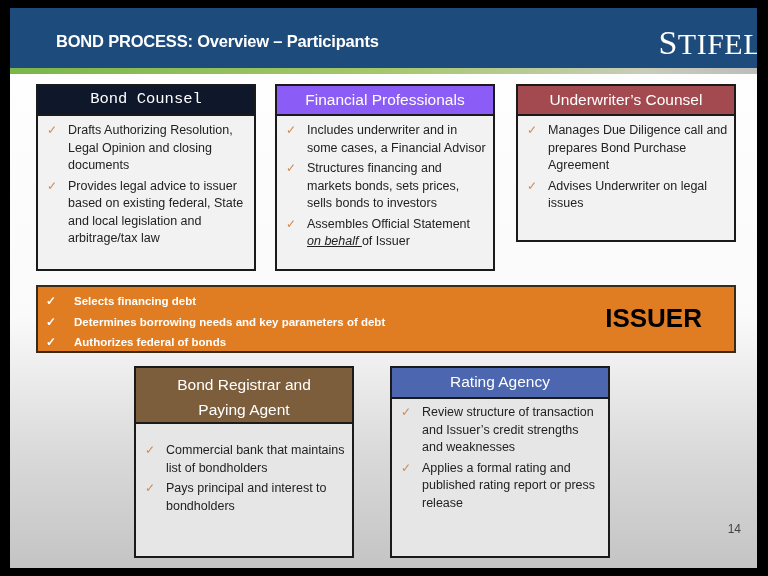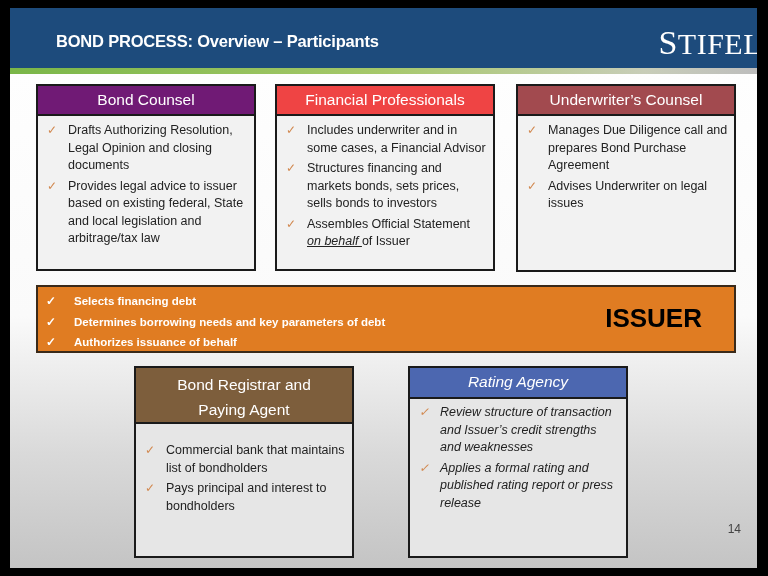--- a/index.html
+++ b/index.html
@@ -29,65 +29,65 @@
 <body>
 
 <div class="slide">
   <div class="header">
     <div class="title">BOND PROCESS:  Overview – Participants</div>
     <div class="logo"><span class="big">S</span><span>TIFEL</span></div>
   </div>
   <div class="stripe"></div>
 
   <div class="box" style="left:26px;top:76px;width:220px;height:187px;">
-    <div class="hd" style="background:#701a75;height:30px;line-height:27px;"><span>Bond Counsel</span></div>
+    <div class="hd" style="background:#0f172a;height:30px;line-height:27px;font-family:Liberation Mono, monospace;"><span>Bond Counsel</span></div>
     <ul style="padding-top:6px;">
       <li><span class="chk">✓</span><span>Drafts Authorizing Resolution, Legal Opinion and closing documents</span></li>
       <li><span class="chk">✓</span><span>Provides legal advice to issuer based on existing federal, State and local legislation and arbitrage/tax law</span></li>
     </ul>
   </div>
 
   <div class="box" style="left:265px;top:76px;width:220px;height:187px;">
-    <div class="hd" style="background:#ef4444;height:30px;line-height:27px;"><span>Financial Professionals</span></div>
+    <div class="hd" style="background:#8b5cf6;height:30px;line-height:27px;"><span>Financial Professionals</span></div>
     <ul style="padding-top:6px;">
       <li><span class="chk">✓</span><span>Includes underwriter and in some cases, a Financial Advisor</span></li>
       <li><span class="chk">✓</span><span>Structures financing and markets bonds, sets prices, sells bonds to investors</span></li>
       <li><span class="chk">✓</span><span>Assembles Official Statement </span><span class="ul">on behalf </span><span>of Issuer</span></li>
     </ul>
   </div>
 
-  <div class="box" style="left:506px;top:76px;width:220px;height:188px;">
+  <div class="box" style="left:506px;top:76px;width:220px;height:158px;">
     <div class="hd" style="background:#a24a4f;height:30px;line-height:27px;"><span>Underwriter’s Counsel</span></div>
     <ul style="padding-top:6px;">
       <li><span class="chk">✓</span><span>Manages Due Diligence call and prepares Bond Purchase Agreement</span></li>
       <li><span class="chk">✓</span><span>Advises Underwriter on legal issues</span></li>
     </ul>
   </div>
 
   <div class="issuer">
     <ul>
       <li><span class="chk">✓</span><span>Selects financing debt</span></li>
       <li><span class="chk">✓</span><span>Determines borrowing needs and key parameters of debt</span></li>
-      <li><span class="chk">✓</span><span>Authorizes issuance of behalf</span></li>
+      <li><span class="chk">✓</span><span>Authorizes federal of bonds</span></li>
     </ul>
     <div class="label">ISSUER</div>
   </div>
 
   <div class="box" style="left:124px;top:358px;width:220px;height:192px;background:#e6e6e6;">
     <div class="hd" style="background:#7d5e3c;height:56px;padding-top:4px;line-height:25px;">
       <div>Bond Registrar and</div>
       <div>Paying Agent</div>
     </div>
     <ul style="padding-top:18px;">
       <li><span class="chk">✓</span><span>Commercial bank that maintains list of bondholders</span></li>
       <li><span class="chk">✓</span><span>Pays principal and interest to bondholders</span></li>
     </ul>
   </div>
 
-  <div class="box" style="left:398px;top:358px;width:220px;height:192px;background:#e6e6e6;font-style:italic;">
+  <div class="box" style="left:380px;top:358px;width:220px;height:192px;background:#e6e6e6;">
     <div class="hd" style="background:#4c67b0;height:31px;line-height:28px;"><span>Rating Agency</span></div>
     <ul style="padding-top:5px;">
       <li><span class="chk">✓</span><span>Review structure of transaction and Issuer’s credit strengths and weaknesses</span></li>
       <li><span class="chk">✓</span><span>Applies a formal rating and published rating report or press release</span></li>
     </ul>
   </div>
 
   <div class="pagenum">14</div>
 </div>
 

